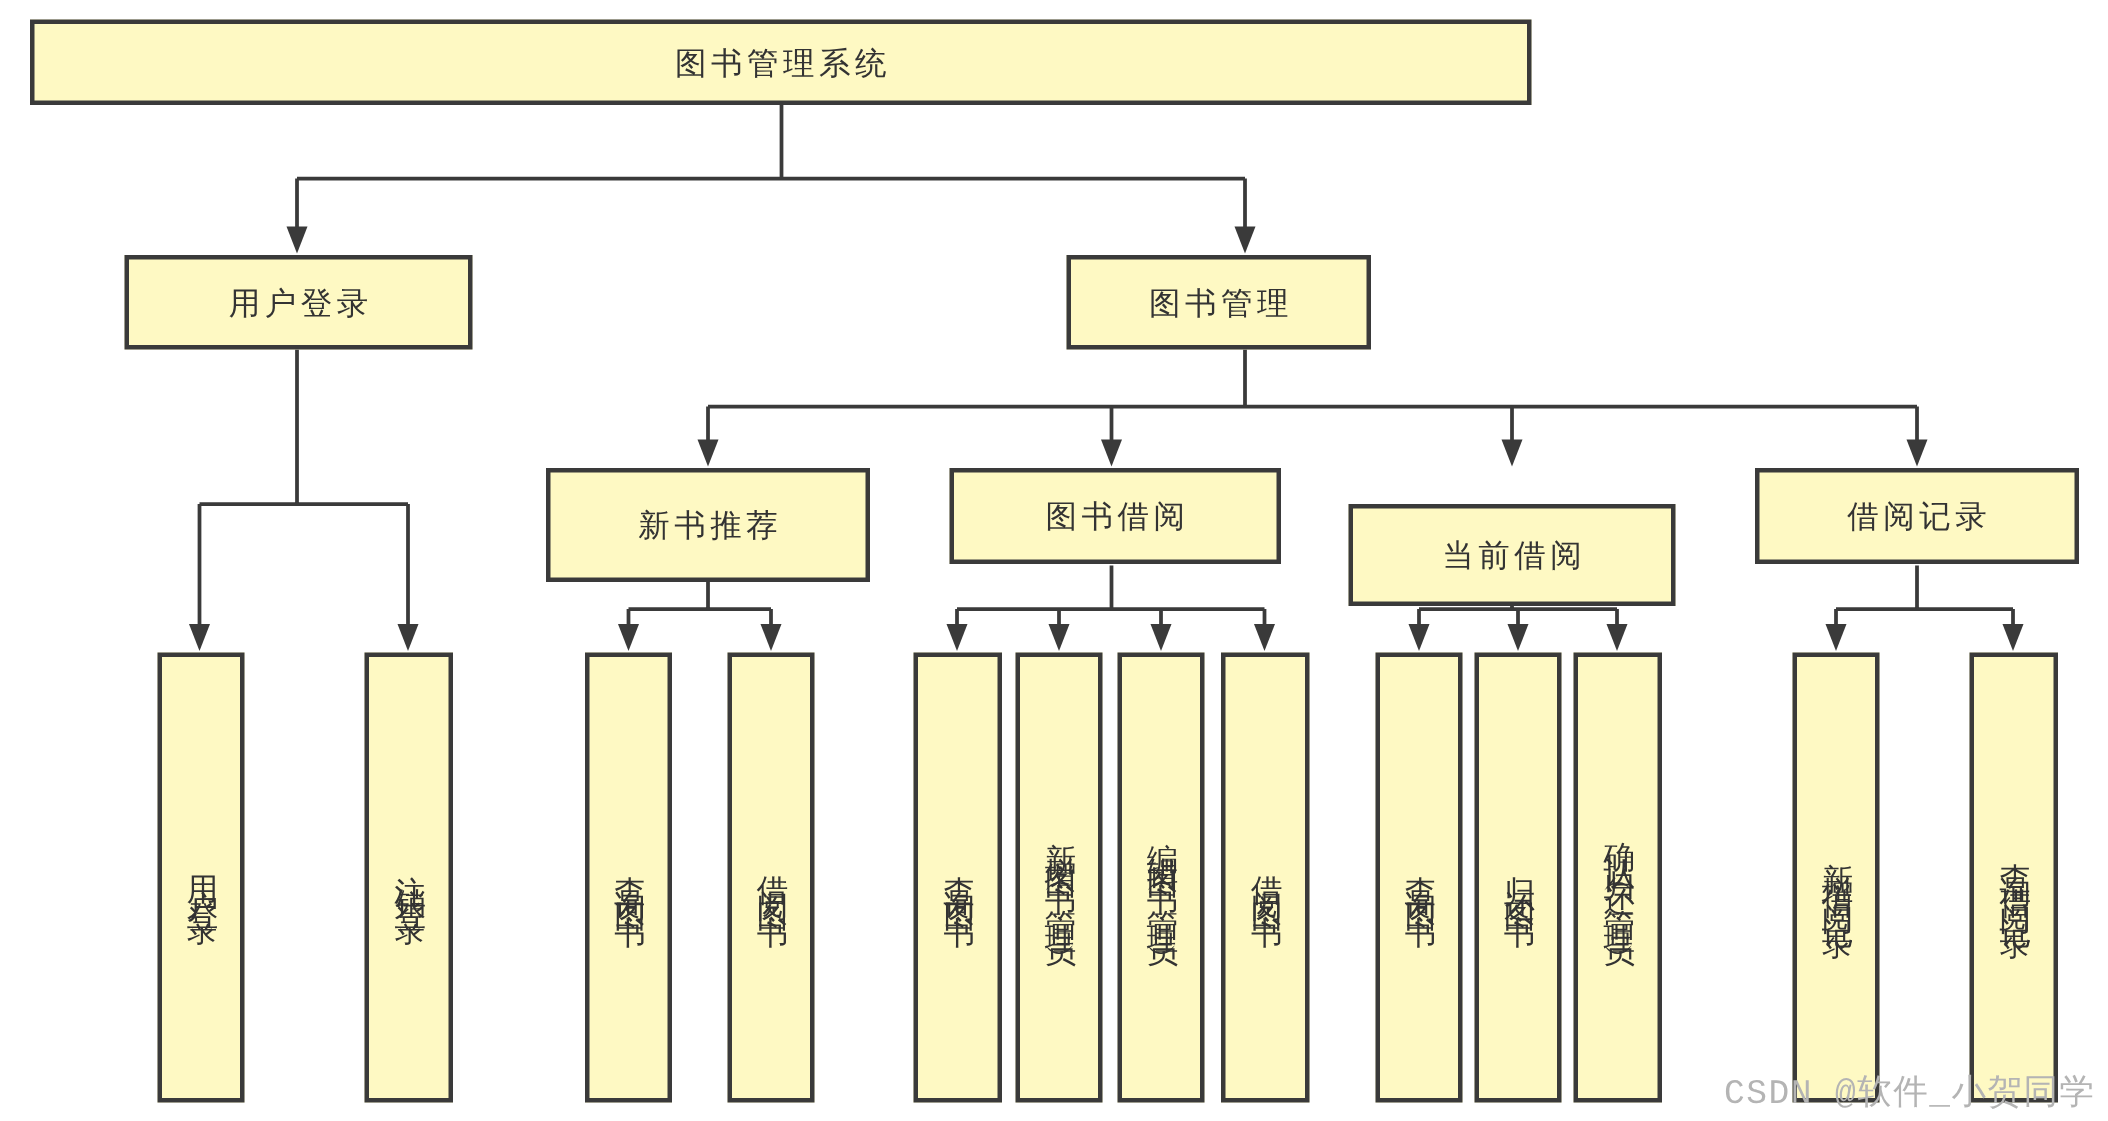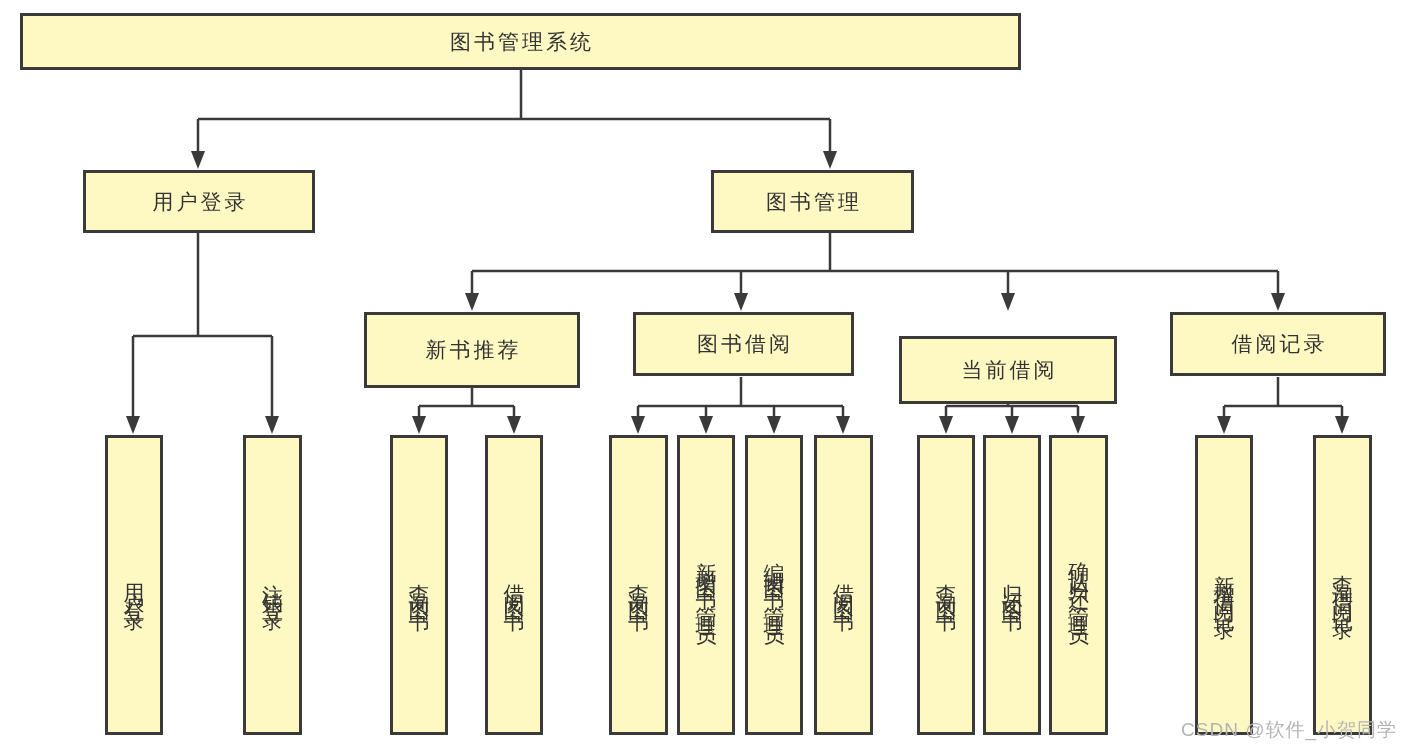--- a/index.html
+++ b/index.html
@@ -33,24 +33,25 @@
   .node.v {
     writing-mode: vertical-rl;
     text-orientation: mixed;
     letter-spacing: 9px;
     white-space: normal;
   }
   .watermark {
     position: absolute;
     right: 8px;
     bottom: 4px;
-    font-size: 19px;
+    font-size: 23px;
     letter-spacing: 1px;
     color: #b4b4b4;
     z-index: 10;
+    font-family: Liberation Mono, monospace;
   }
   
   .n-root   { left: 20px;   top: 13px;  width: 1001px; height: 57px; }
   
   .n-l2a    { left: 83px;   top: 170px; width: 232px;  height: 63px; }
   .n-l2b    { left: 711px;  top: 170px; width: 203px;  height: 63px; }
   
   .n-l3a    { left: 364px;  top: 312px; width: 216px;  height: 76px; }
   .n-l3b    { left: 633px;  top: 312px; width: 221px;  height: 64px; }
   .n-l3c    { left: 899px;  top: 312px; width: 218px;  height: 68px; margin-top: 24px; }

